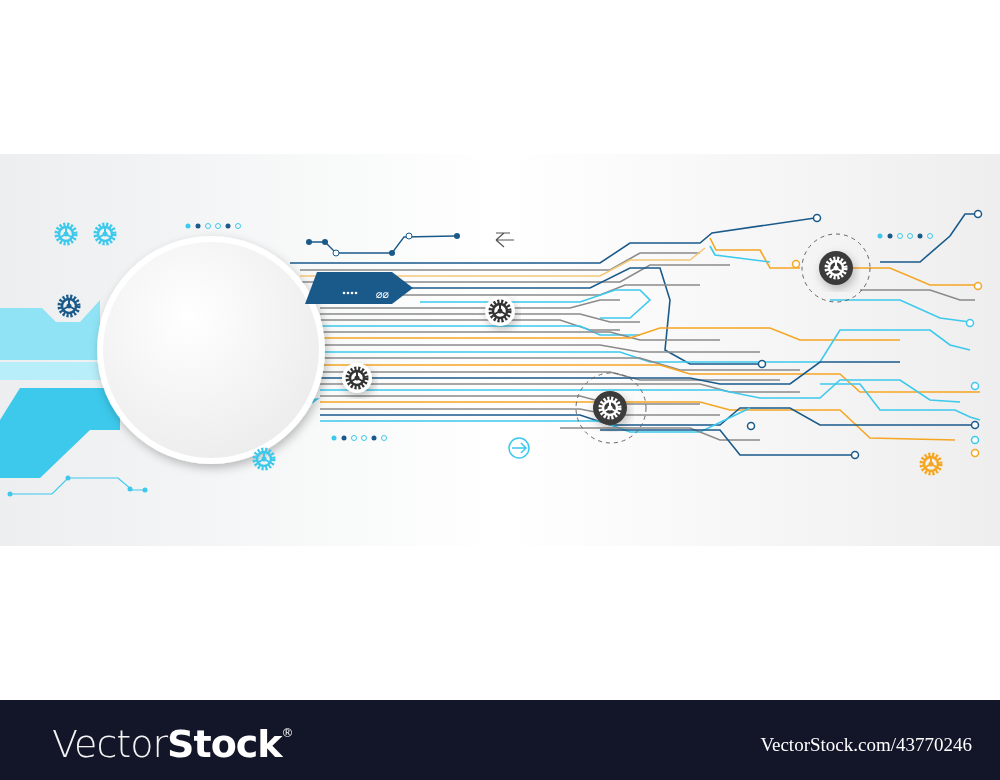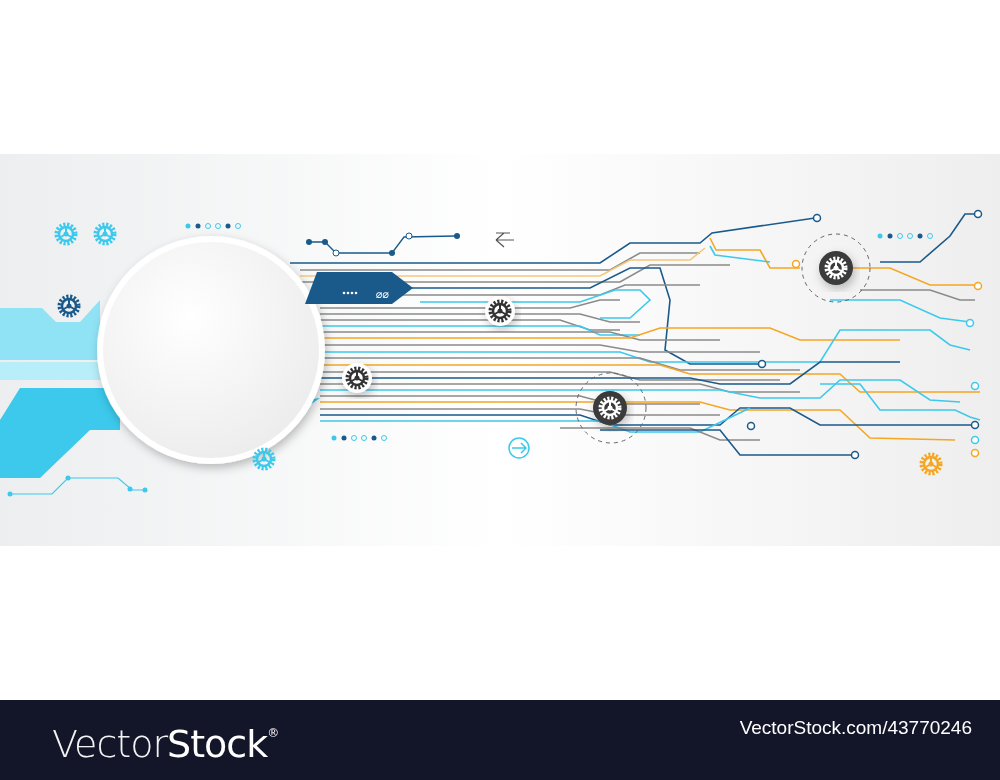--- a/index.html
+++ b/index.html
@@ -1,23 +1,23 @@
 <!DOCTYPE html>
 <html><head>
 <meta charset="utf-8">
 <style>
   html, body { margin:0; padding:0; background:#ffffff; }
   body { width:1000px; height:780px; position:relative; overflow:hidden; font-family:"Liberation Sans", sans-serif; }
   .art { position:absolute; left:0; top:154px; width:1000px; height:392px; }
   .footer { position:absolute; left:0; top:700px; width:1000px; height:80px; background:#131528; }
   .brand { position:absolute; left:31px; top:22px; color:#ffffff; font-size:38px; letter-spacing:-1px; font-family:"DejaVu Sans", sans-serif; }
   .brand .thin { font-weight:200; opacity:0.95;margin-left:21px; }
-  .brand .bold { font-weight:normal; }
+  .brand .bold { font-weight:bold; }
   .brand sup { font-size:12px; vertical-align:top; position:relative; top:4px; font-weight:normal; }
-  .stock-id { position:absolute; right:28px; top:17px; color:#ffffff; font-size:19px; font-family:Liberation Sans, sans-serif; }
+  .stock-id { position:absolute; right:28px; top:34px; color:#ffffff; font-size:19px; font-family:Liberation Serif, serif; }
 </style>
 </head>
 <body>
 
 <div class="art">
 <svg width="1000" height="392" viewBox="0 154 1000 392" xmlns="http://www.w3.org/2000/svg">
   <defs>
     <linearGradient id="bg" x1="0" y1="0" x2="1" y2="0">
       <stop offset="0" stop-color="#eceeef"></stop>
       <stop offset="0.5" stop-color="#ffffff"></stop>

